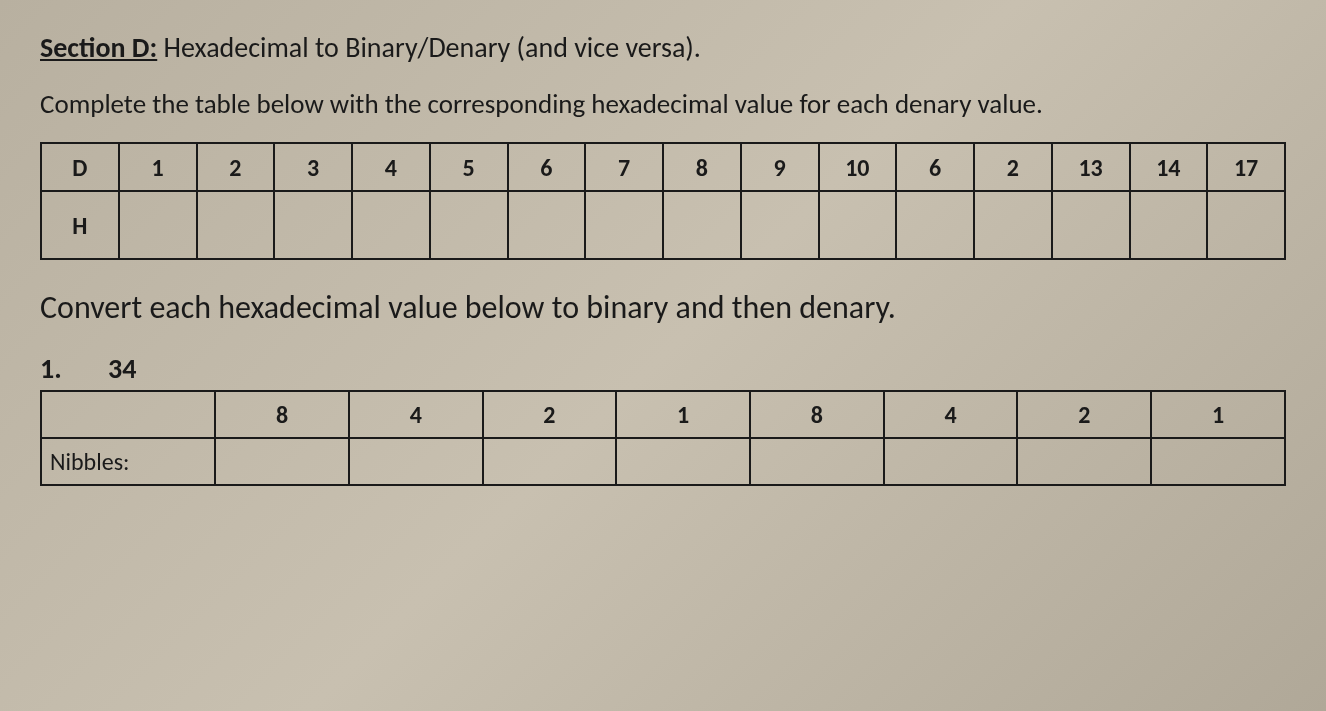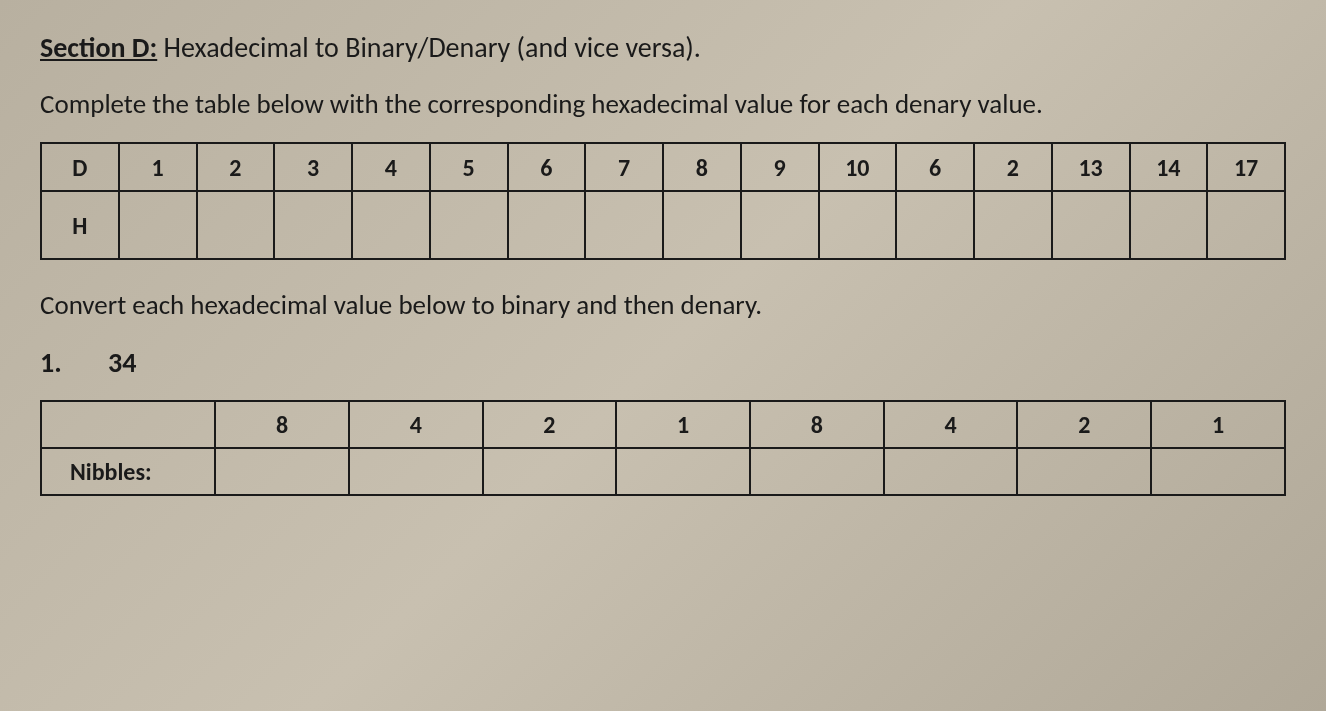--- a/index.html
+++ b/index.html
@@ -43,41 +43,41 @@
       padding: 8px 4px;
     }
     .dh-table td {
       width: 6.25%;
       height: 48px;
     }
     .dh-table .row-h td {
       height: 68px;
     }
     .convert-instruction {
-      font-size: 27px;
+      font-size: 32px;
       margin-bottom: 24px;
       margin-top: 20px;
     }
     .problem-label {
       font-size: 28px;
       font-weight: bold;
-      margin-bottom: 20px;
+      margin-bottom: 4px;
     }
     .problem-label .num {
       margin-right: 40px;
     }
     .nibble-table td {
       height: 42px;
       font-size: 24px;
     }
     .nibble-table .label-col {
       width: 14%;
       text-align: left;
-      padding-left: 28px;
-      font-weight: bold;
+      padding-left: 8px;
+      font-weight: normal;
       font-size: 24px;
     }
     .nibble-table .val-col {
       width: 10.75%;
     }
   </style>
 </head>
 <body>
 
 <div class="section-title">

